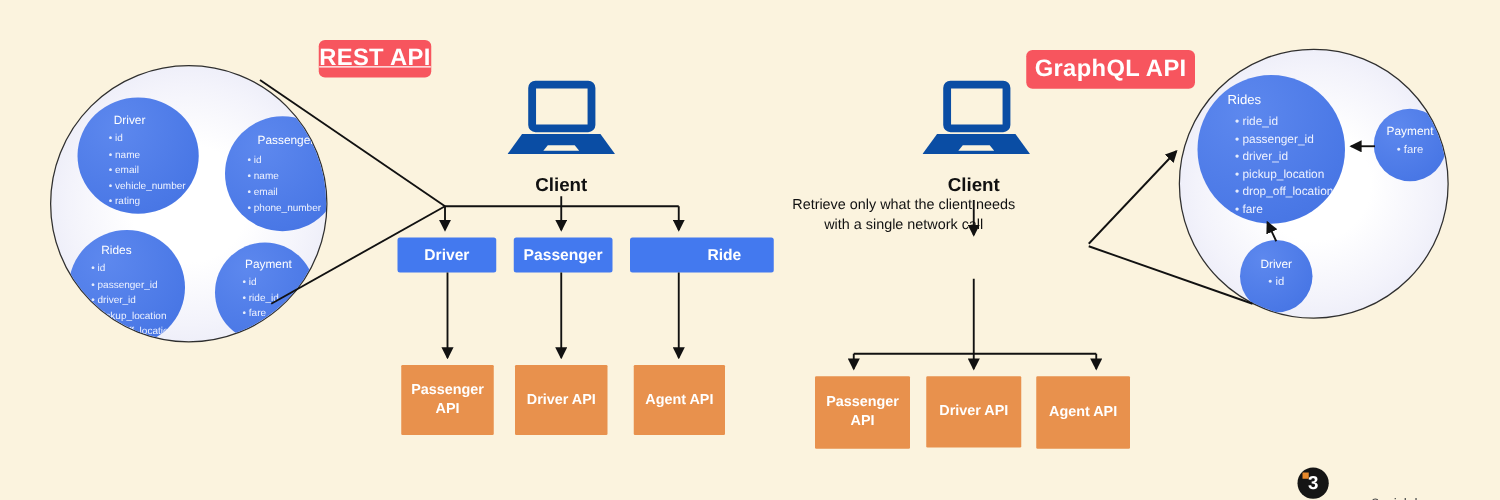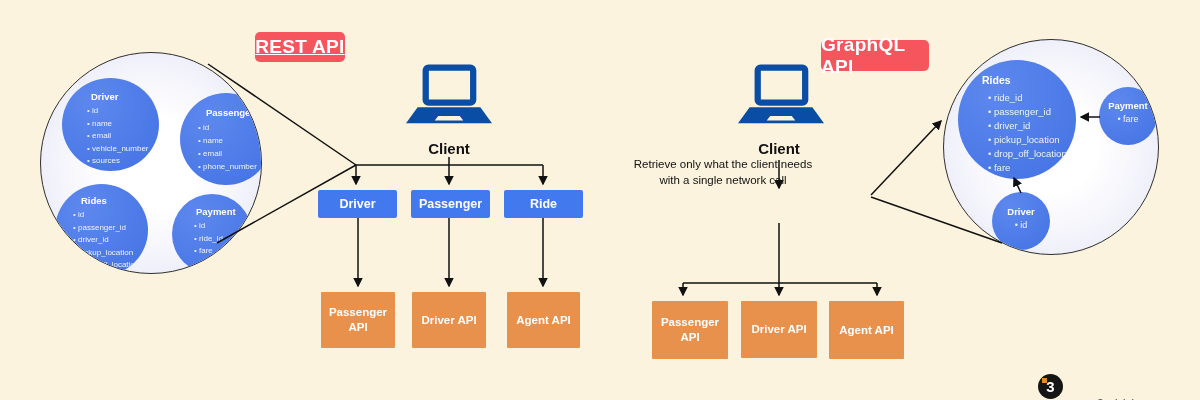--- a/index.html
+++ b/index.html
@@ -13,21 +13,21 @@
   .badge{position:absolute;z-index:4;border-radius:5px;background:#F7555E;color:#fff;
          font-weight:bold;display:flex;align-items:center;justify-content:center;
          font-size:19px;letter-spacing:.3px;}
 
   
   .bigcircle{position:absolute;border-radius:50%;overflow:hidden;z-index:2;
              border:1.6px solid #2f2f2f;
              background:radial-gradient(circle at 50% 50%, #ffffff 30%, #f3f3fb 62%, #e1e2f3 100%);}
   .entity{position:absolute;border-radius:50%;color:#fff;overflow:hidden;
           background:radial-gradient(circle at 32% 26%, #5d88ee 0%, #4a78e6 70%, #4371e0 100%);}
-  .entity .et{font-weight:bold;}
+  .entity .et{font-weight:normal;}
   .entity .ef .field{color:#eef2ff;white-space:nowrap;}
   .entity .ef .field::before{content:"•  ";color:#ffffff;opacity:.85;}
 
   
   .bluebox{position:absolute;z-index:4;background:#4379EF;color:#fff;font-weight:bold;
            font-size:12.5px;display:flex;align-items:center;justify-content:center;border-radius:2px;}
   .orangebox{position:absolute;z-index:4;background:#E8914D;color:#fff;font-weight:bold;
              font-size:11.5px;line-height:15px;display:flex;align-items:center;justify-content:center;
              text-align:center;border-radius:1px;padding:0 6px;box-sizing:border-box;}
 
@@ -88,21 +88,21 @@
   <div class="badge" style="left:255px;top:32px;width:90px;height:30px;text-decoration:underline;">REST API</div>
 
   <div class="bigcircle" style="left:40px;top:52px;width:220px;height:220px;">
     <div class="entity" style="left:21px;top:25px;width:97px;height:93px;font-size:8px;">
       <div class="et" style="margin:13px 0 3px 29px;font-size:9.5px;">Driver</div>
       <div class="ef" style="margin-left:25px;line-height:12.5px;">
           <div class="field">id</div>
           <div class="field">name</div>
           <div class="field">email</div>
           <div class="field">vehicle_number</div>
-          <div class="field">sources</div>
+          <div class="field">rating</div>
         </div>
     </div>
     <div class="entity" style="left:139px;top:40px;width:92px;height:92px;font-size:8px;">
       <div class="et" style="margin:14px 0 3px 26px;font-size:9.5px;">Passenger</div>
       <div class="ef" style="margin-left:18px;line-height:13px;">
           <div class="field">id</div>
           <div class="field">name</div>
           <div class="field">email</div>
           <div class="field">phone_number</div>
         </div>
@@ -131,27 +131,27 @@
     <svg width="86" height="63" viewBox="0 0 96 70">
       <rect x="22" y="4" width="53" height="39" rx="3" fill="#FBF3DE" stroke="#0A4DA4" stroke-width="7"></rect>
       <path d="M13 48 L83 48 L96 66 L0 66 Z" fill="#0A4DA4"></path>
       <path d="M36 58 L60 58 L64 63 L32 63 Z" fill="#FBF3DE"></path>
     </svg>
   </div>
   <div class="client-label" style="left:399px;top:140px;">Client</div>
 
   <div class="bluebox" style="left:318px;top:190px;width:79px;height:28px;">Driver</div>
   <div class="bluebox" style="left:411px;top:190px;width:79px;height:28px;">Passenger</div>
-  <div class="bluebox" style="left:504px;top:190px;width:79px;height:28px;">Ride</div>
+  <div class="bluebox" style="left:504px;top:190px;width:79px;height:28px;padding-left:36px;">Ride</div>
 
   <div class="orangebox" style="left:321px;top:292px;width:74px;height:56px;">Passenger API</div>
   <div class="orangebox" style="left:412px;top:292px;width:74px;height:56px;">Driver API</div>
   <div class="orangebox" style="left:507px;top:292px;width:73px;height:56px;">Agent API</div>
 
-  <div class="badge" style="left:821px;top:40px;width:108px;height:31px;">GraphQL API</div>
+  <div class="badge" style="left:821px;top:40px;width:135px;height:31px;">GraphQL API</div>
 
   <div class="laptop" style="left:738px;top:64px;">
     <svg width="86" height="63" viewBox="0 0 96 70">
       <rect x="22" y="4" width="53" height="39" rx="3" fill="#FBF3DE" stroke="#0A4DA4" stroke-width="7"></rect>
       <path d="M13 48 L83 48 L96 66 L0 66 Z" fill="#0A4DA4"></path>
       <path d="M36 58 L60 58 L64 63 L32 63 Z" fill="#FBF3DE"></path>
     </svg>
   </div>
   <div class="client-label" style="left:729px;top:140px;">Client</div>
 

